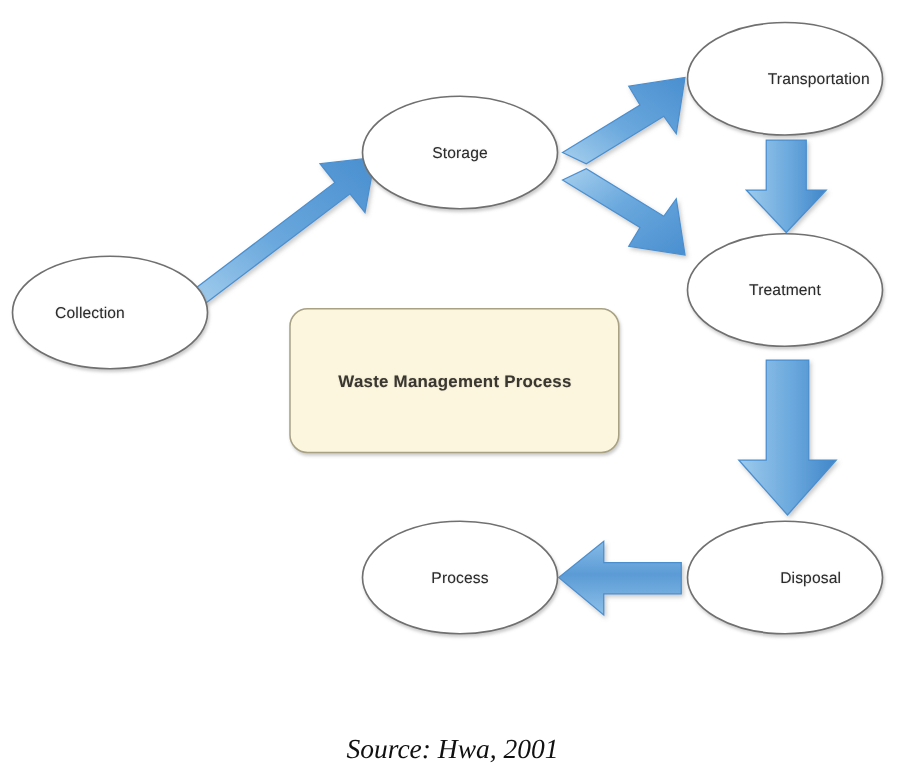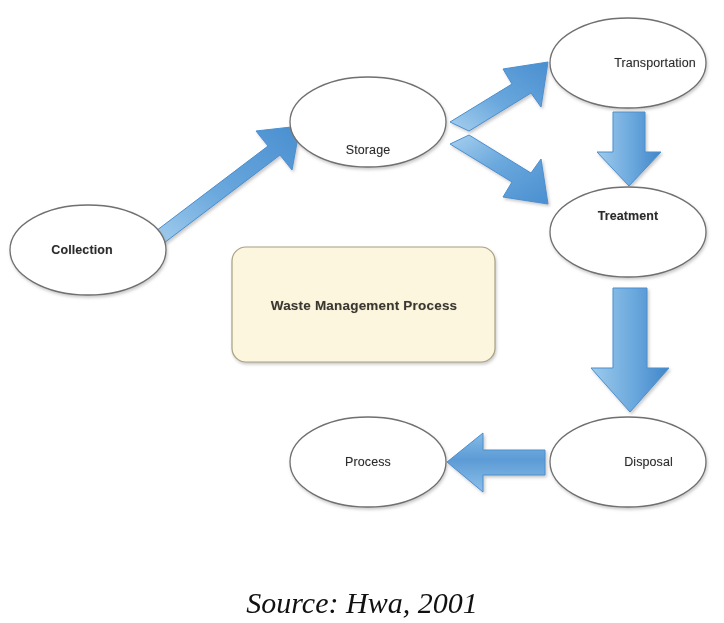--- a/index.html
+++ b/index.html
@@ -56,21 +56,21 @@
     text-shadow: 0 0 1px rgba(140,135,125,0.5);
   }
 
   .caption {
     position: absolute;
     left: 0;
     width: 724px;
     text-align: center;
     font-family: "Liberation Serif", serif;
     font-style: italic;
-    font-size: 30px;
+    font-size: 22px;
     color: #111111;
     white-space: nowrap;
   }
 </style>
 </head>
 <body>
 
 <div id="diagram-root">
 
   <svg id="diagram-svg" viewBox="0 0 724 623" xmlns="http://www.w3.org/2000/svg">
@@ -149,27 +149,27 @@
       <ellipse cx="628" cy="232" rx="78" ry="45" fill="#ffffff" stroke="#6f6f6f" stroke-width="1.3"></ellipse>
     </g>
     <g filter="url(#nodeShadow)">
       <ellipse cx="628" cy="462" rx="78" ry="45" fill="#ffffff" stroke="#6f6f6f" stroke-width="1.3"></ellipse>
     </g>
     <g filter="url(#nodeShadow)">
       <ellipse cx="368" cy="462" rx="78" ry="45" fill="#ffffff" stroke="#6f6f6f" stroke-width="1.3"></ellipse>
     </g>
   </svg>
 
-  <div class="node-label" style="left:82px;  top:250px;font-weight:bold;">Collection</div>
+  <div class="node-label" style="left:72px;  top:250px;">Collection</div>
 
-  <div class="node-label" style="left:368px; top:122px;margin-top:28px;">Storage</div>
+  <div class="node-label" style="left:368px; top:122px;">Storage</div>
 
   <div class="node-label" style="left:628px; top:63px;margin-left:27px;">Transportation</div>
 
-  <div class="node-label" style="left:628px; top:216px;font-weight:bold;">Treatment</div>
+  <div class="node-label" style="left:628px; top:232px;">Treatment</div>
 
   <div class="node-label" style="left:628px; top:462px;padding-left:41px;">Disposal</div>
 
   <div class="node-label" style="left:368px; top:462px;">Process</div>
 
   <div class="process-box-label" style="left:364px; top:305px;">Waste Management Process</div>
 
   <div class="caption" style="top:586px;">Source: Hwa, 2001</div>
 
 </div>

